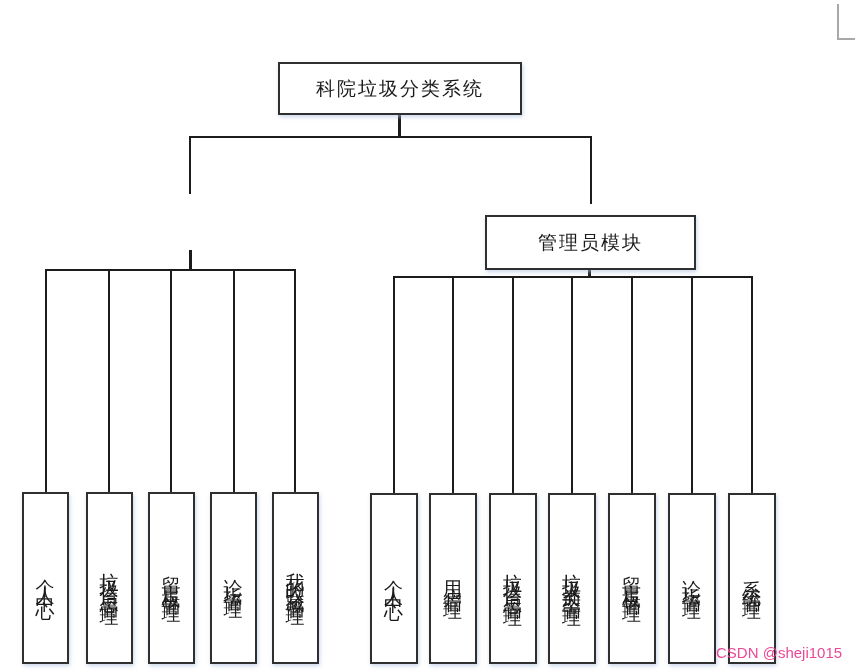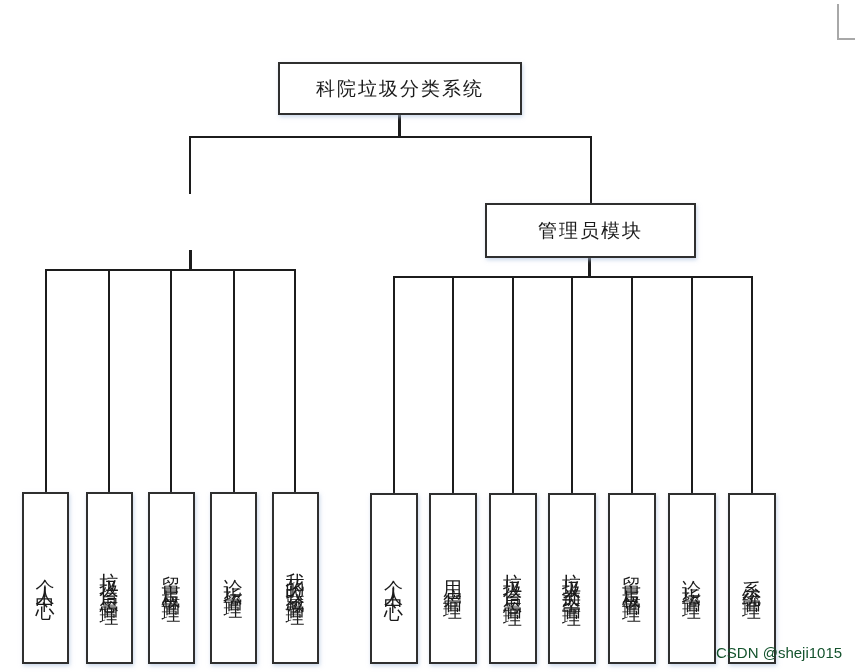--- a/index.html
+++ b/index.html
@@ -25,21 +25,21 @@
     justify-content: center;
     box-shadow: 1px 2px 4px rgba(175, 195, 225, 0.65);
   }
   .node-h {
     font-size: 19px;
     letter-spacing: 2px;
     white-space: nowrap;
   }
   .root-node   { left: 278px; top: 62px;  width: 244px; height: 53px; }
   .user-node   { left: 85px;  top: 193px; width: 211px; height: 57px; }
-  .admin-node  { left: 485px; top: 203px; width: 211px; height: 55px; }
+  .admin-node  { left: 485px; top: 215px; width: 211px; height: 55px; }
 
   .leaf {
     position: absolute;
     top: 492px;
     height: 172px;
     width: 47px;
     background: #ffffff;
     border: 2px solid #2f2f2f;
     display: flex;
     align-items: center;
@@ -86,21 +86,21 @@
   .frame-v { position: absolute; left: 837px; top: 4px;  width: 2px;  height: 36px; background: #a8a8a8; }
   .frame-h { position: absolute; left: 837px; top: 38px; width: 18px; height: 2px;  background: #a8a8a8; }
 
   
   .watermark {
     position: absolute;
     left: 716px;
     top: 644px;
     font-family: "Liberation Sans", "DejaVu Sans", sans-serif;
     font-size: 15px;
-    color: #14532d;
+    color: #ec4899;
     white-space: nowrap;
   }
 </style>
 </head>
 <body>
 
 <div id="canvas">
 
   <div class="line trunk"></div>
   <div class="line bus1"></div>

